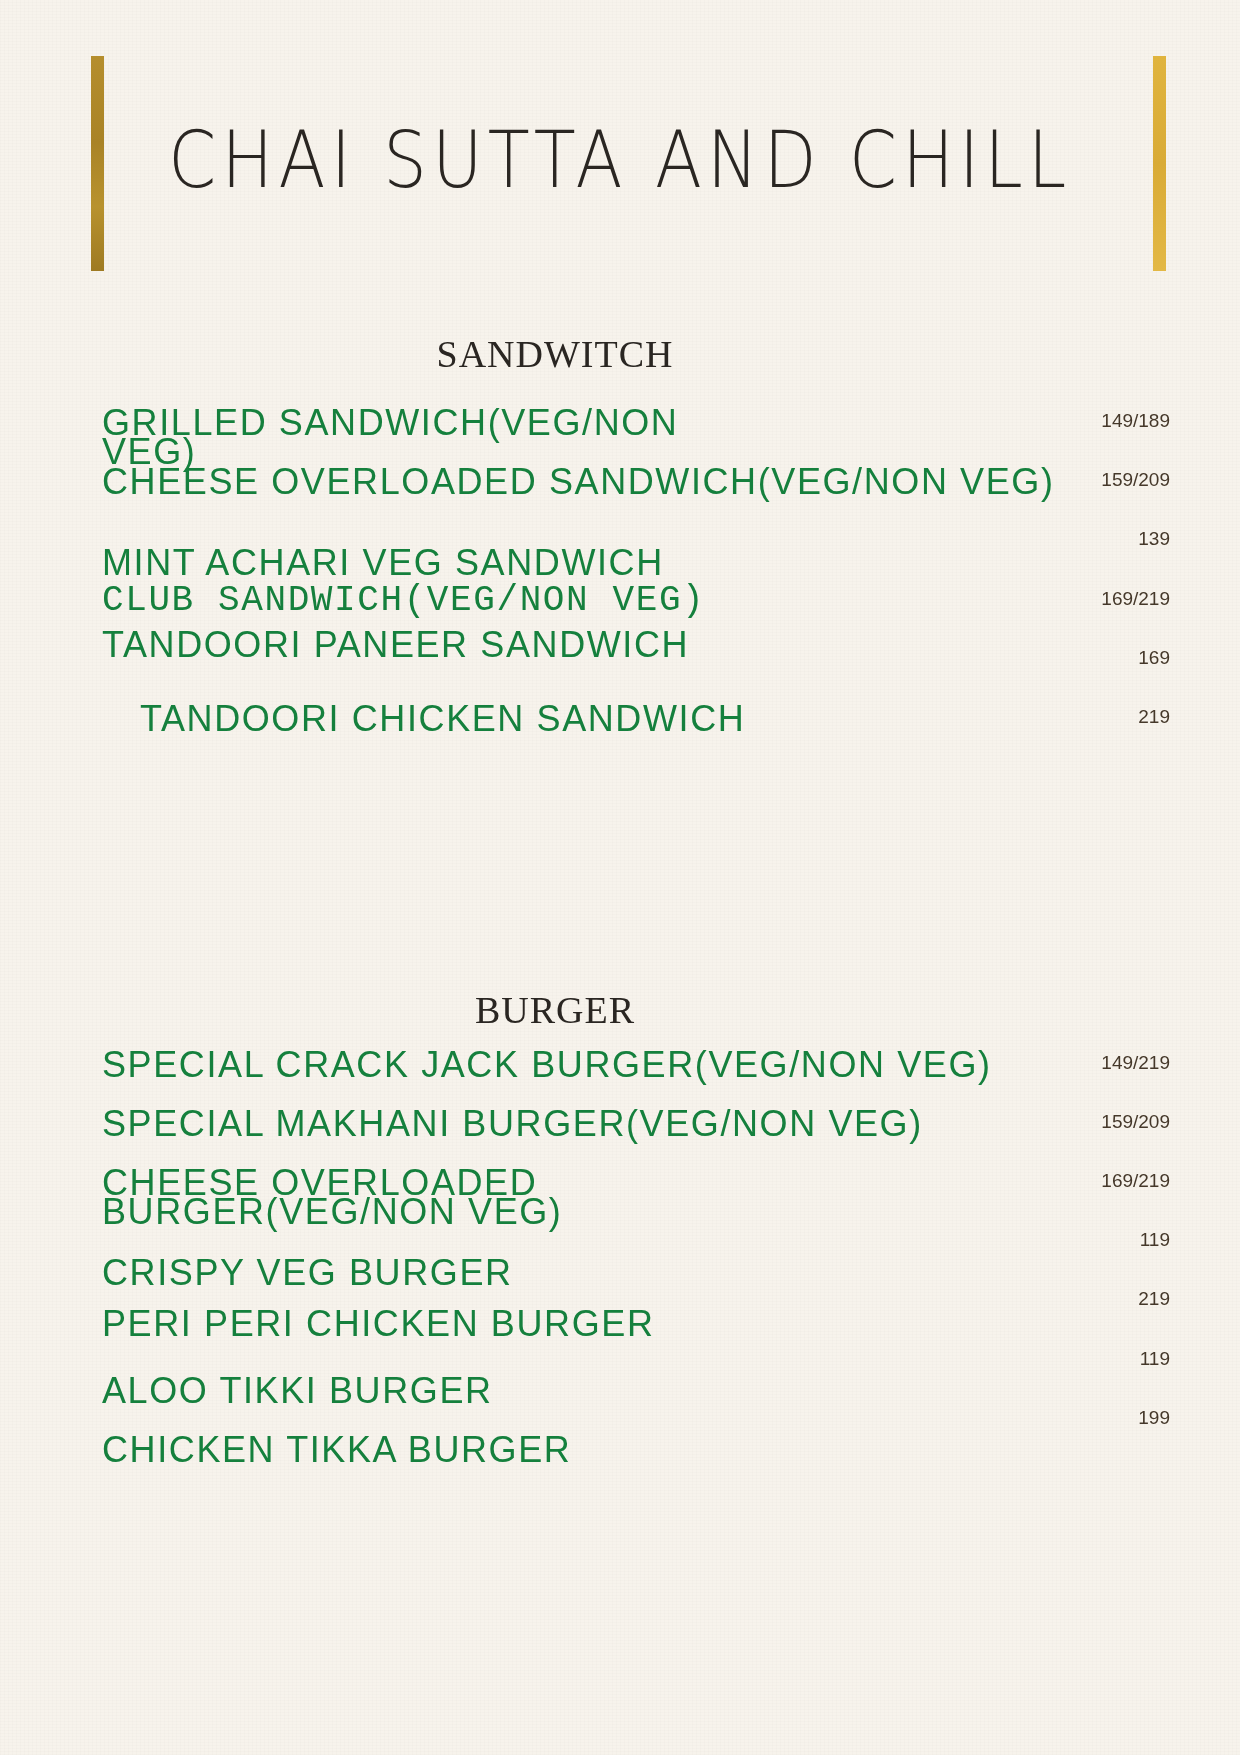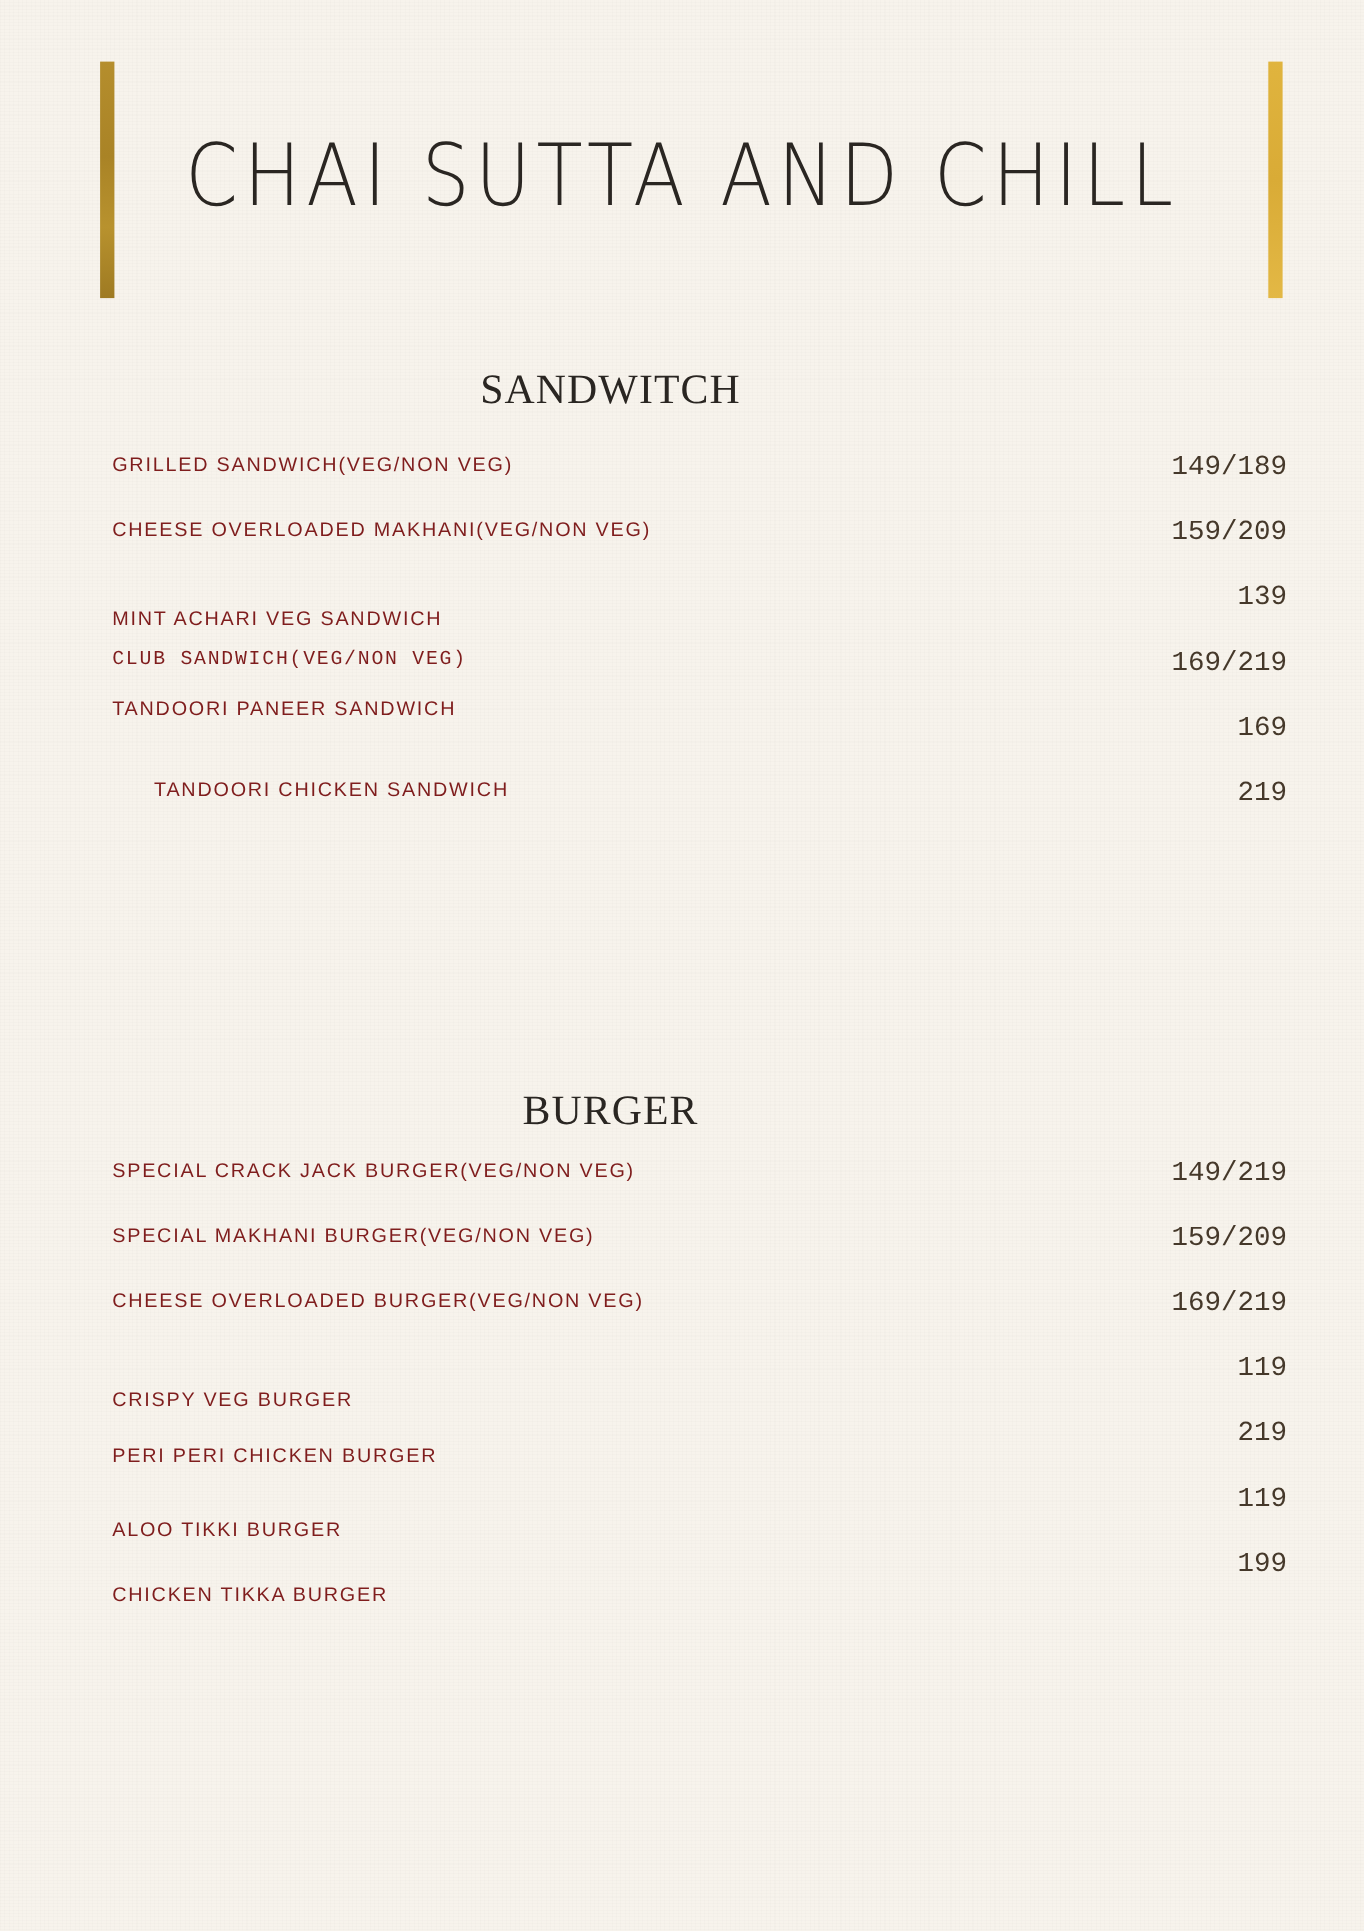--- a/index.html
+++ b/index.html
@@ -32,49 +32,49 @@
     -webkit-text-stroke: 0px;
   }
   .section-heading {
     position: absolute; left: 0; width: 1110px; text-align: center;
     font-family: "Liberation Serif", serif;
     font-size: 38px; color: #2a2622; letter-spacing: 1px;
   }
   .item {
     position: absolute; left: 102px; width: 1068px;
     font-family: "Liberation Sans", sans-serif;
-    font-size: 18px; letter-spacing: 1.6px; color: #7f1d1d;
+    font-size: 36px; letter-spacing: 1.6px; color: #15803d;
     line-height: 29px;
   }
   .item-name { display: block; max-width: 620px; }
   .price {
     position: absolute; right: 70px;
-    font-family: Liberation Mono, monospace;
-    font-size: 25px; color: #45382a; text-align: right;
+    font-family: Liberation Sans, sans-serif;
+    font-size: 19px; color: #45382a; text-align: right;
   }
 </style>
 </head>
 <body>
 
 <div class="bg-texture"></div>
 
 <div class="gold-bar left"></div>
 <div class="gold-bar right"></div>
 
 <div class="title">CHAI SUTTA AND CHILL</div>
 
 <div class="section-heading" style="top:332px;">SANDWITCH</div>
 
 <div class="item" style="top:408px;">
     <span class="item-name">GRILLED SANDWICH(VEG/NON VEG)</span>
   </div>
 <div class="price" style="top:410px;">149/189</div>
 
 <div class="item" style="top:467px;">
-    <span class="item-name" style="max-width:none">CHEESE OVERLOADED MAKHANI(VEG/NON VEG)</span>
+    <span class="item-name" style="max-width:none">CHEESE OVERLOADED SANDWICH(VEG/NON VEG)</span>
   </div>
 <div class="price" style="top:469px;">159/209</div>
 
 <div class="item" style="top:548px;">
     <span class="item-name">MINT ACHARI VEG SANDWICH</span>
   </div>
 <div class="price" style="top:528px;">139</div>
 
 <div class="item" style="top:586px;font-family:Liberation Mono, monospace;">
     <span class="item-name">CLUB SANDWICH(VEG/NON VEG)</span>

